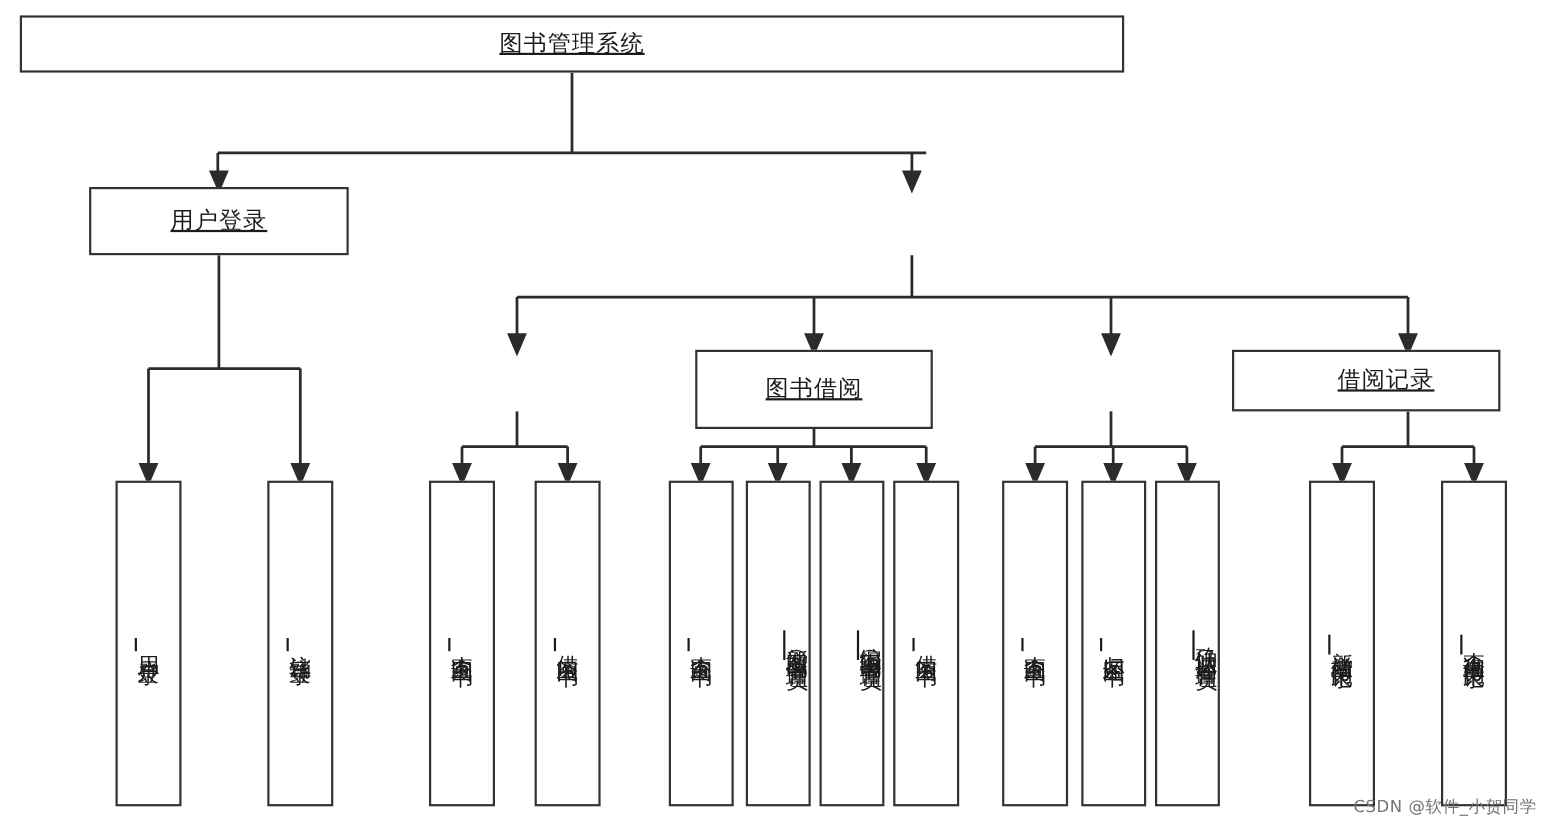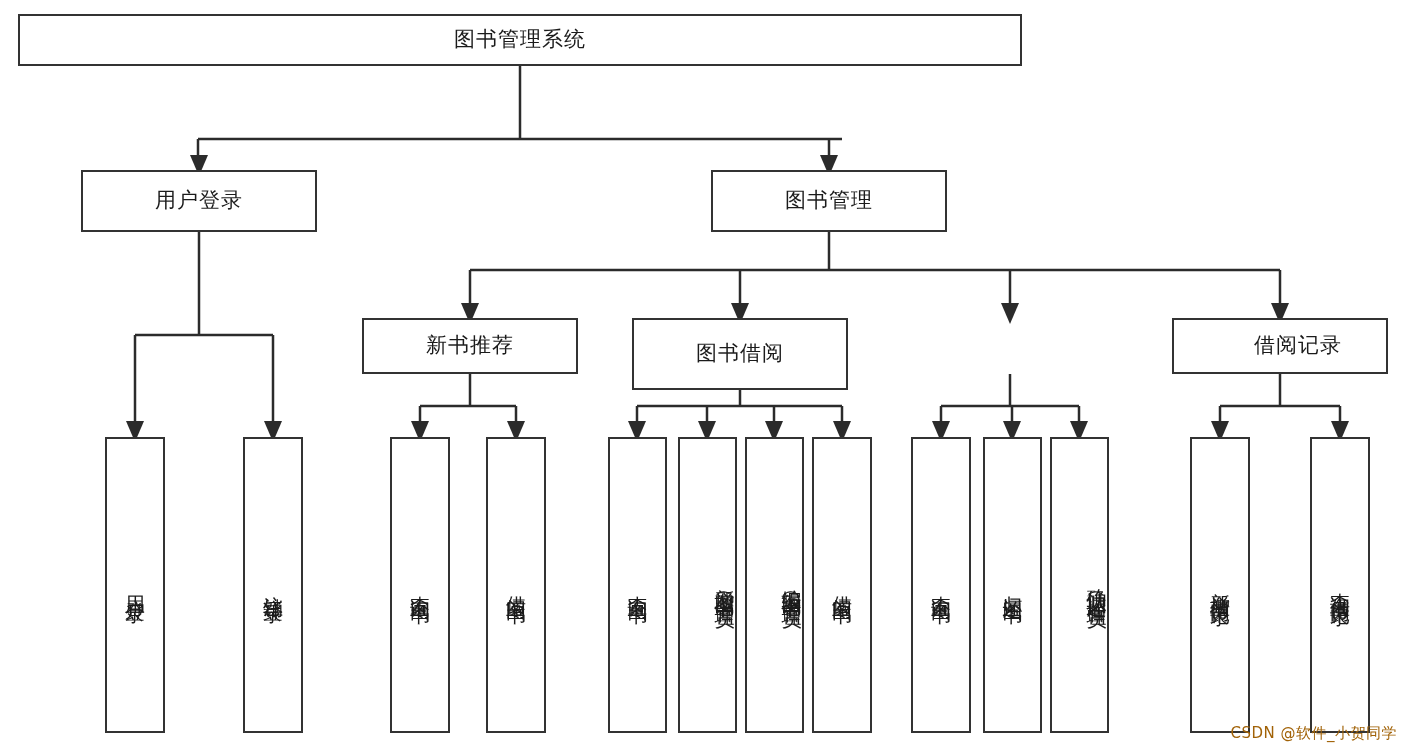--- a/index.html
+++ b/index.html
@@ -29,20 +29,21 @@
   }
   .node {
     position: absolute;
     box-sizing: border-box;
     background: #ffffff;
     border: 2px solid #333333;
     display: flex;
     align-items: center;
     justify-content: center;
     color: #1b1b1b;
+    text-decoration: underline;
   }
   .node-h {
     font-size: 21px;
     letter-spacing: 1px;
     line-height: 1.1;
   }
   .node-v {
     writing-mode: vertical-rl;
     text-orientation: upright;
     font-size: 20px;
@@ -53,21 +54,21 @@
   }
   .node-v span {
     writing-mode: vertical-rl;
     text-orientation: upright;
   }
   #watermark {
     position: absolute;
     right: 8px;
     bottom: 4px;
     font-size: 15px;
-    color: #a16207;
+    color: #737373;
     letter-spacing: 0.5px;
     user-select: none;
     white-space: nowrap;
   }
 </style>
 </head>
 <body>
 
 <div id="diagram-root">
 
@@ -141,31 +142,25 @@
     </g>
   </svg>
 
   <div class="node node-h" style="left:18px;top:14px;width:1004px;height:52px;">
     <span>图书管理系统</span>
   </div>
 
   <div class="node node-h" style="left:81px;top:170px;width:236px;height:62px;">
     <span>用户登录</span>
   </div>
-  <div class="node node-h" style="left:711px;top:170px;width:236px;height:62px;">
-    <span>图书管理</span>
-  </div>
-
-  <div class="node node-h" style="left:362px;top:318px;width:216px;height:56px;">
-    <span>新书推荐</span>
-  </div>
+
   <div class="node node-h" style="left:632px;top:318px;width:216px;height:72px;">
     <span>图书借阅</span>
   </div>
-  <div class="node node-h" style="left:1172px;top:318px;width:216px;height:56px;padding-left:36px;">
+  <div class="node node-h" style="left:1120px;top:318px;width:244px;height:56px;padding-left:36px;">
     <span>借阅记录</span>
   </div>
 
   <div class="node node-v" style="left:105px;top:437px;width:60px;height:296px;">
     <span>用户登录</span>
   </div>
   <div class="node node-v" style="left:243px;top:437px;width:60px;height:296px;">
     <span>注销登录</span>
   </div>
   <div class="node node-v" style="left:390px;top:437px;width:60px;height:296px;">

